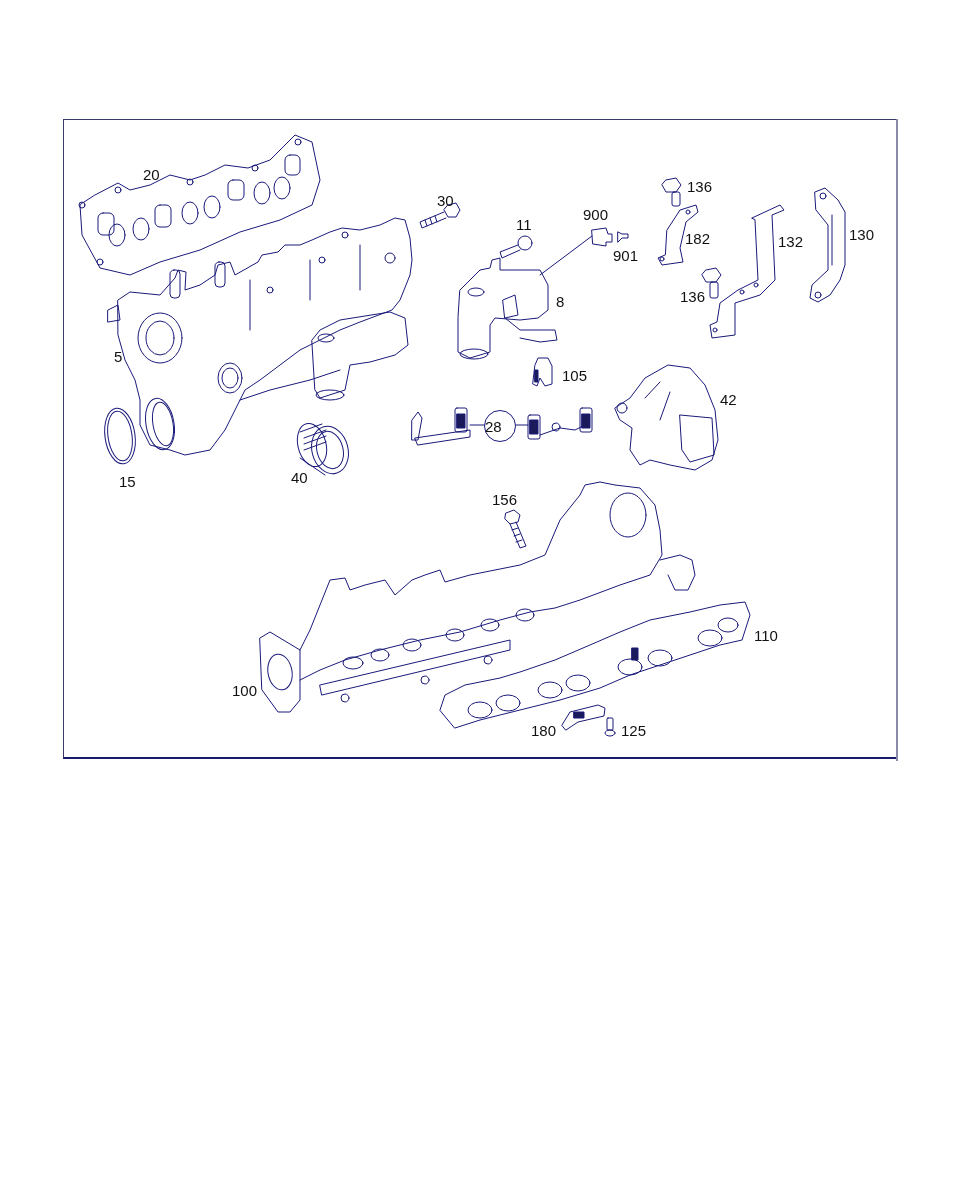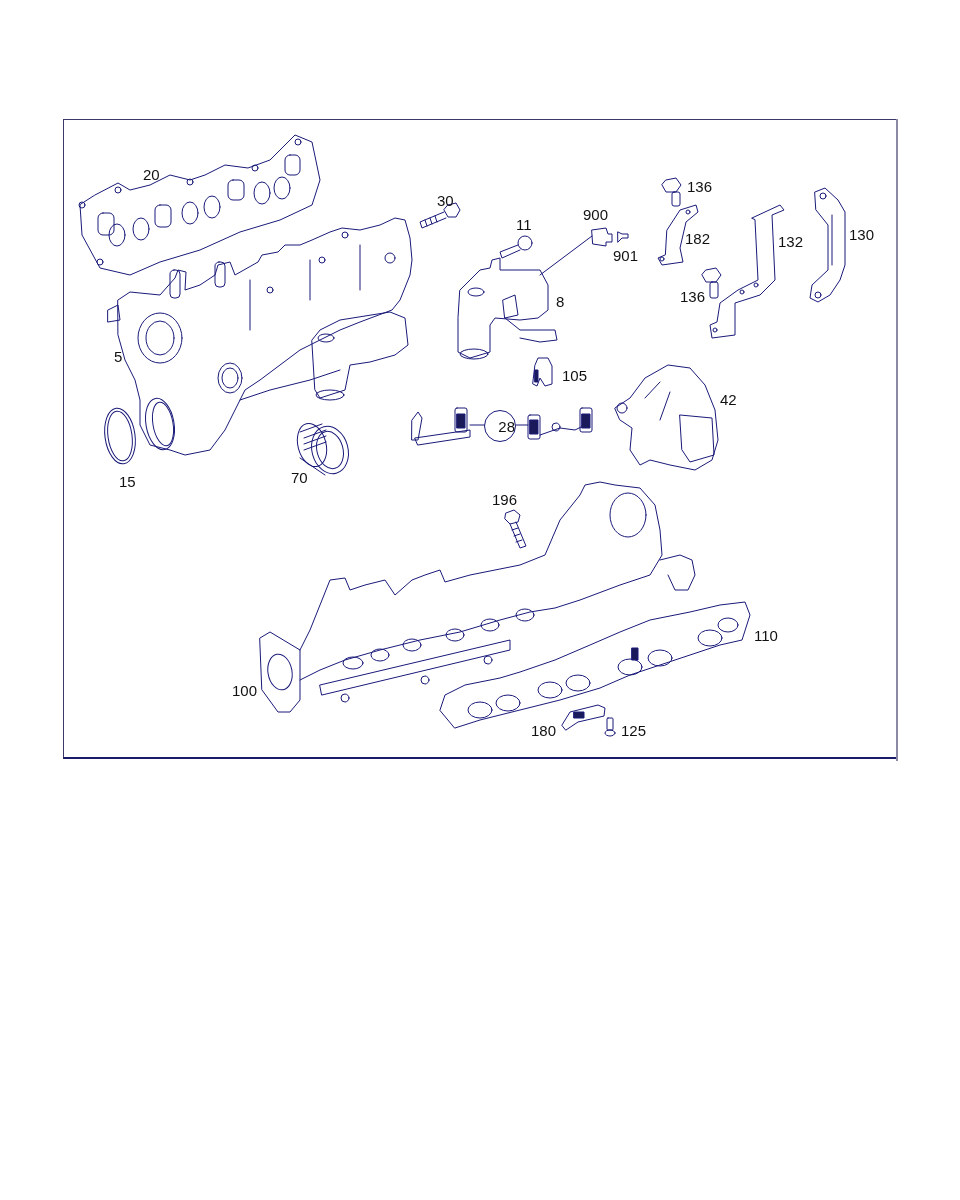--- a/index.html
+++ b/index.html
@@ -7,21 +7,21 @@
          font-family: "Liberation Sans", "DejaVu Sans", sans-serif; }
   .frame { position: absolute; left: 63px; top: 119px; width: 834px; height: 640px;
            border: 1px solid #3a3a6a; border-bottom: 2px solid #1a1a6a; box-sizing: border-box; background: #fff; }
   .frame-right { position: absolute; left: 896px; top: 119px; width: 2px; height: 642px; background: #8a8aa6; }
   svg.drawing { position: absolute; left: 0; top: 0; width: 960px; height: 1200px; }
   .drawing path, .drawing ellipse, .drawing circle, .drawing rect, .drawing line, .drawing polyline, .drawing polygon {
     fill: none; stroke: #1a1a7a; stroke-width: 1; stroke-linejoin: round; stroke-linecap: round; }
   .drawing .dark { fill: #1a1a5a; }
   .label { position: absolute; font-size: 15px; color: #111; line-height: 1; white-space: nowrap; }
   .circled { position: absolute; width: 32px; height: 32px; border: 1px solid #1a1a7a; border-radius: 50%;
-             display: flex; align-items: center; justify-content: flex-end; font-size: 15px; color: #111; box-sizing: border-box; background: #fff; }
+             display: flex; align-items: center; justify-content: flex-start; font-size: 15px; color: #111; box-sizing: border-box; background: #fff; }
 </style>
 </head>
 <body>
 
 <div class="frame"></div>
 <div class="frame-right"></div>
 
 <svg class="drawing" viewBox="0 0 960 1200">
 
   <g>
@@ -230,18 +230,18 @@
 <div class="label" style="left:778px;top:234px">132</div>
 <div class="label" style="left:680px;top:289px">136</div>
 <div class="label" style="left:849px;top:227px">130</div>
 <div class="label" style="left:114px;top:349px">5</div>
 <div class="label" style="left:562px;top:368px">105</div>
 <div class="label" style="left:720px;top:392px">42</div>
 <div class="circled" style="left:484px;top:410px">
     <span>28</span>
   </div>
 <div class="label" style="left:119px;top:474px">15</div>
-<div class="label" style="left:291px;top:470px">70</div>
-<div class="label" style="left:492px;top:492px">196</div>
+<div class="label" style="left:291px;top:470px">40</div>
+<div class="label" style="left:492px;top:492px">156</div>
 <div class="label" style="left:754px;top:628px">110</div>
 <div class="label" style="left:232px;top:683px">100</div>
 <div class="label" style="left:531px;top:723px">180</div>
 <div class="label" style="left:621px;top:723px">125</div>
 
 </body></html>

